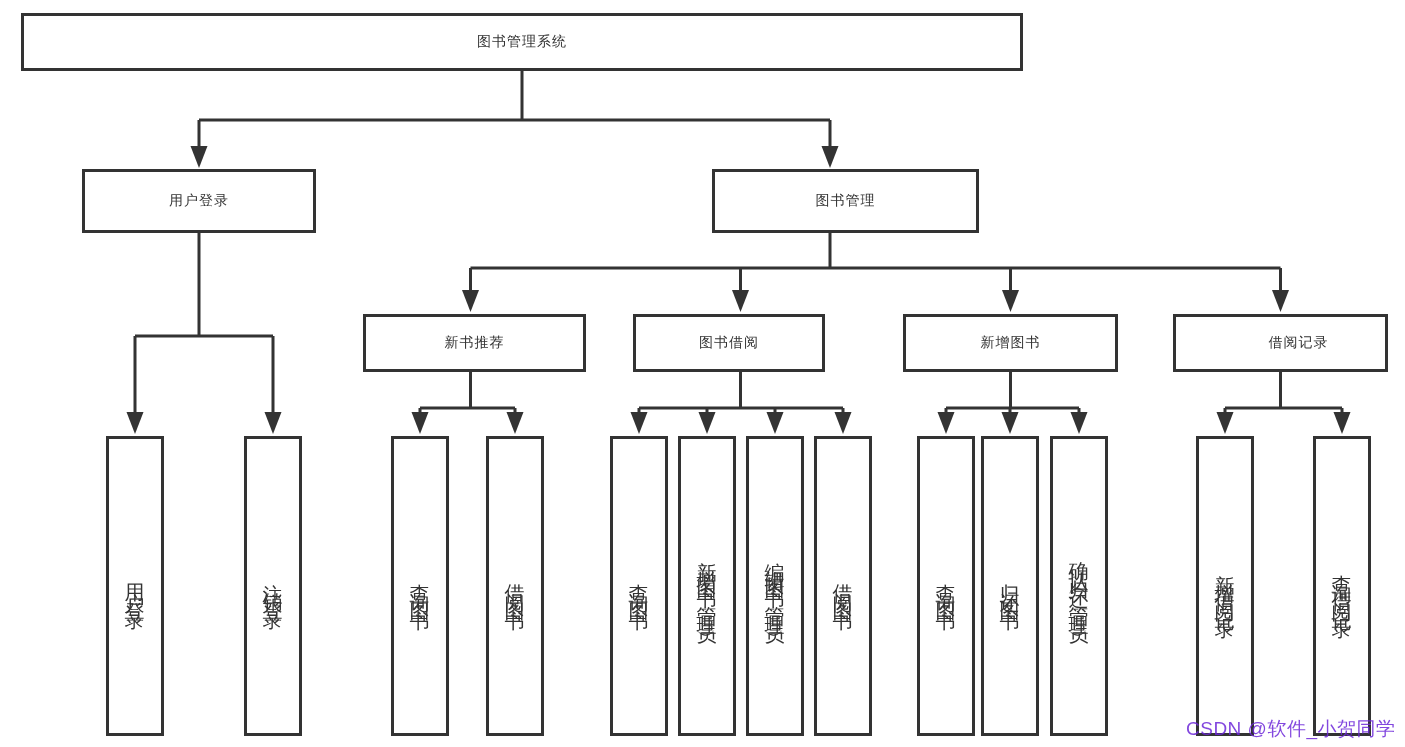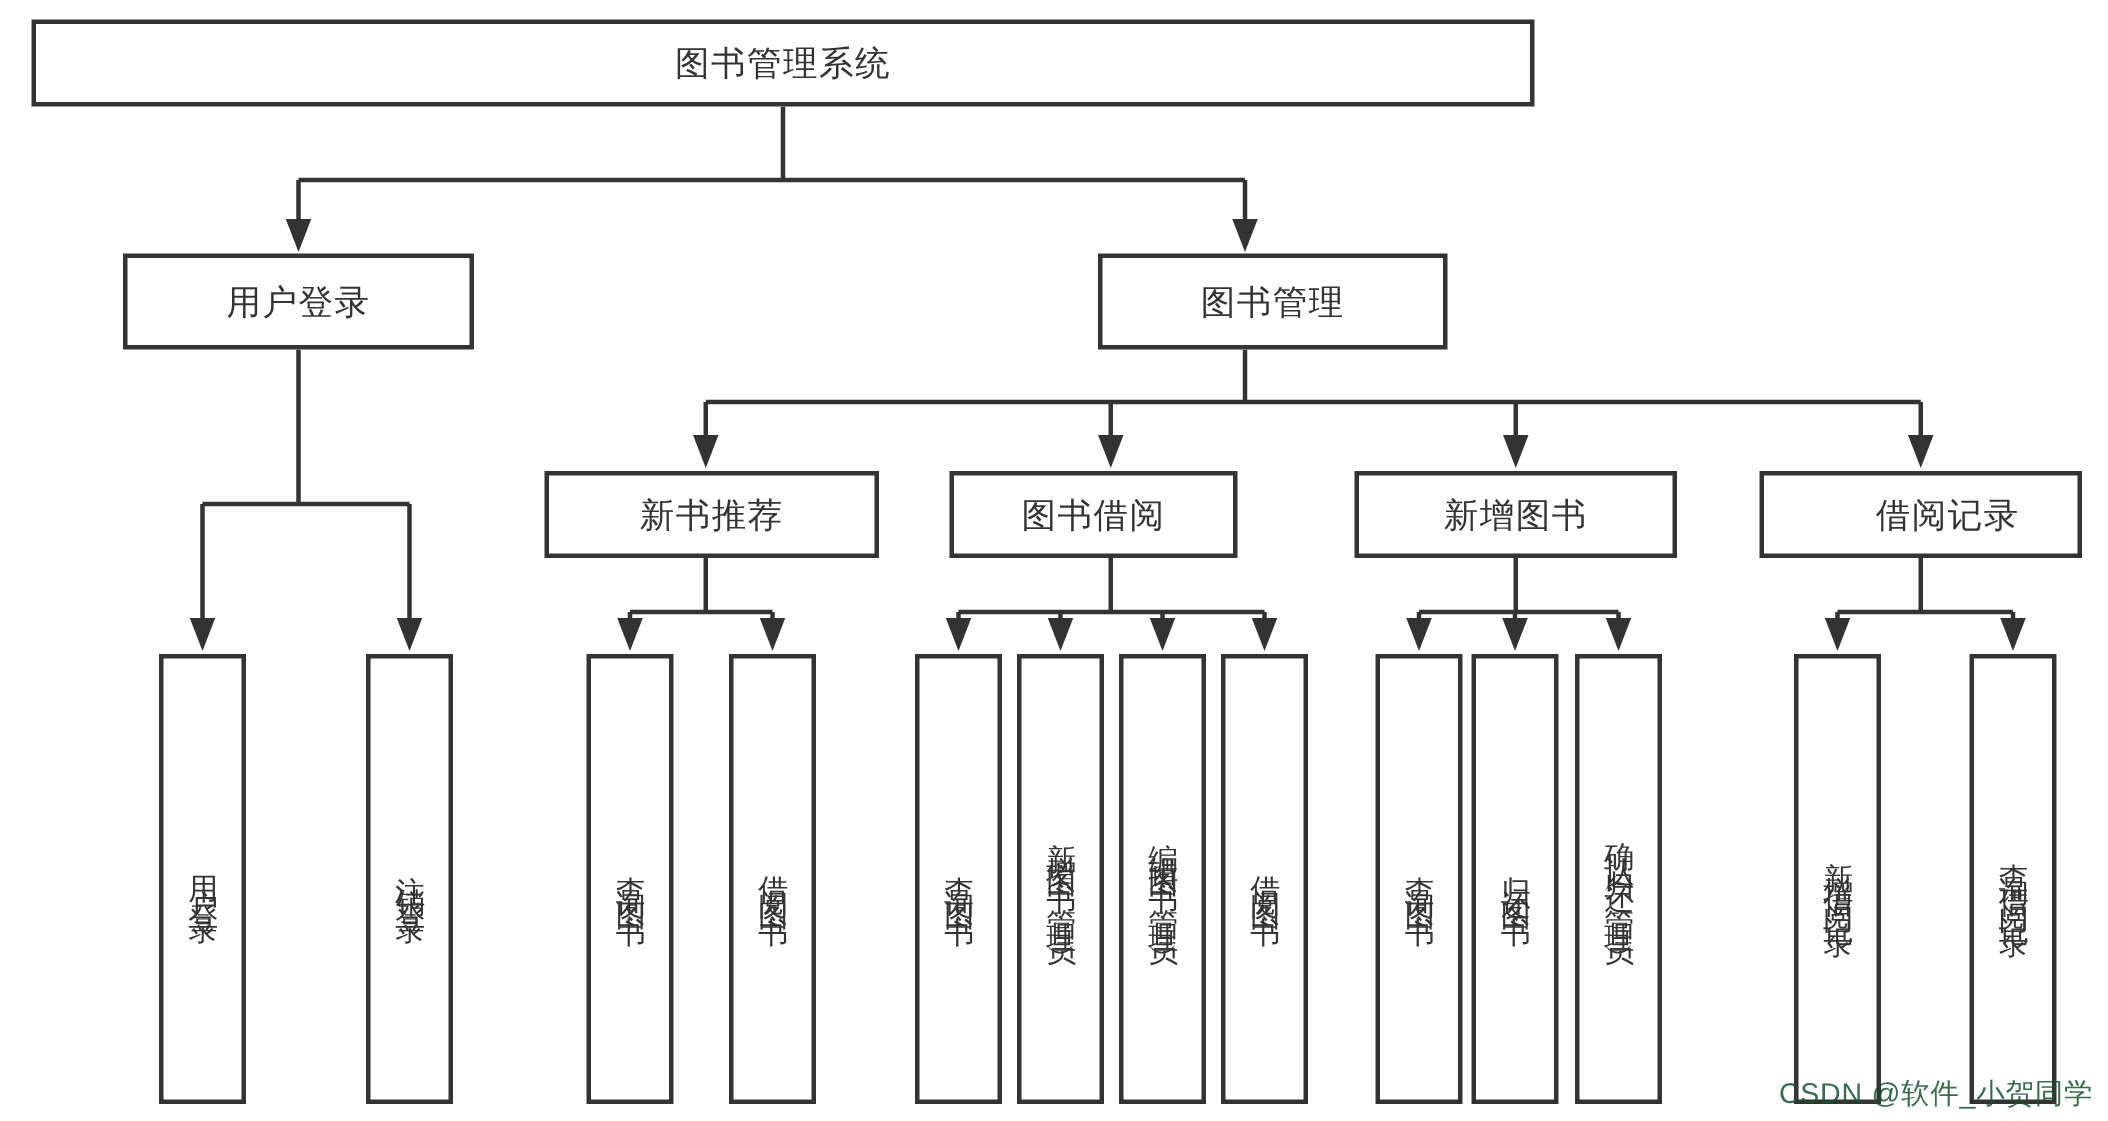--- a/index.html
+++ b/index.html
@@ -27,38 +27,38 @@
     position: absolute;
     box-sizing: border-box;
     background: #ffffff;
     border: 3px solid #333333;
     display: flex;
     align-items: center;
     justify-content: center;
     z-index: 2;
   }
   .node.h {
-    font-size: 23px;
+    font-size: 14px;
     letter-spacing: 1px;
     text-align: right;
   }
   .node.v {
     width: 58px;
     height: 300px;
     top: 436px;
     writing-mode: vertical-rl;
     text-orientation: mixed;
     font-size: 20px;
     letter-spacing: 9px;
     line-height: 1;
   }
   
   #n-root  { left: 21px;   top: 13px;  width: 1002px; height: 58px; }
   #n-login { left: 82px;   top: 169px; width: 234px;  height: 64px; }
-  #n-mgmt  { left: 732px;  top: 169px; width: 233px;  height: 64px; }
+  #n-mgmt  { left: 712px;  top: 169px; width: 267px;  height: 64px; }
   #n-rec   { left: 363px;  top: 314px; width: 223px;  height: 58px; }
   #n-bor   { left: 633px;  top: 314px; width: 192px;  height: 58px; }
   #n-cur   { left: 903px;  top: 314px; width: 215px;  height: 58px; }
   #n-hist  { left: 1173px; top: 314px; width: 215px;  height: 58px; padding-left: 36px; }
   
   #l-g1a { left: 106px; }
   #l-g1b { left: 244px; }
   #l-g2a { left: 391px; }
   #l-g2b { left: 486px; }
   #l-g3a { left: 610px; }
@@ -69,21 +69,21 @@
   #l-g4b { left: 981px; }
   #l-g4c { left: 1050px; }
   #l-g5a { left: 1196px; }
   #l-g5b { left: 1313px; }
   #watermark {
     position: absolute;
     left: 1186px;
     top: 716px;
     font-size: 19px;
     letter-spacing: 0.5px;
-    color: #14532d;
+    color: #6d28d9;
     opacity: 0.85;
     z-index: 5;
     white-space: nowrap;
   }
 </style>
 </head>
 <body>
 
 <div id="canvas">
 

